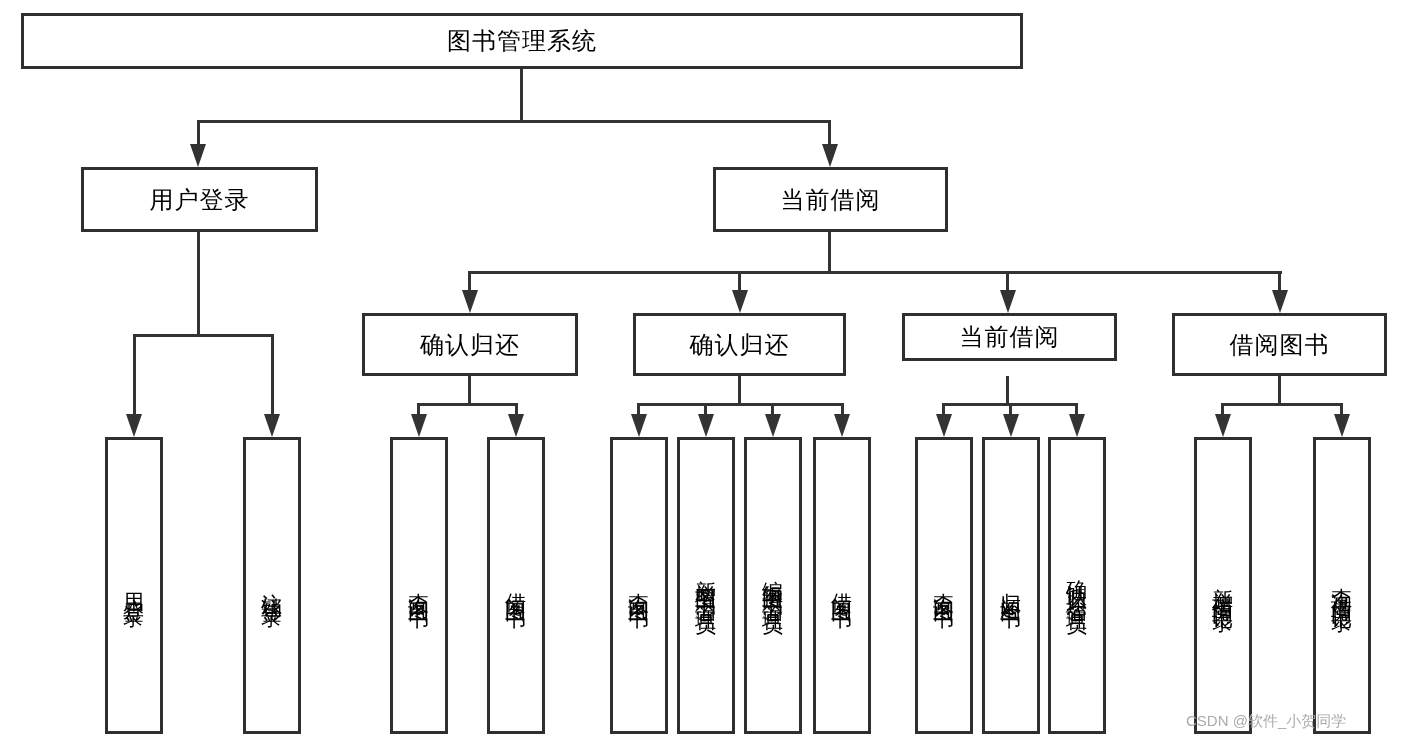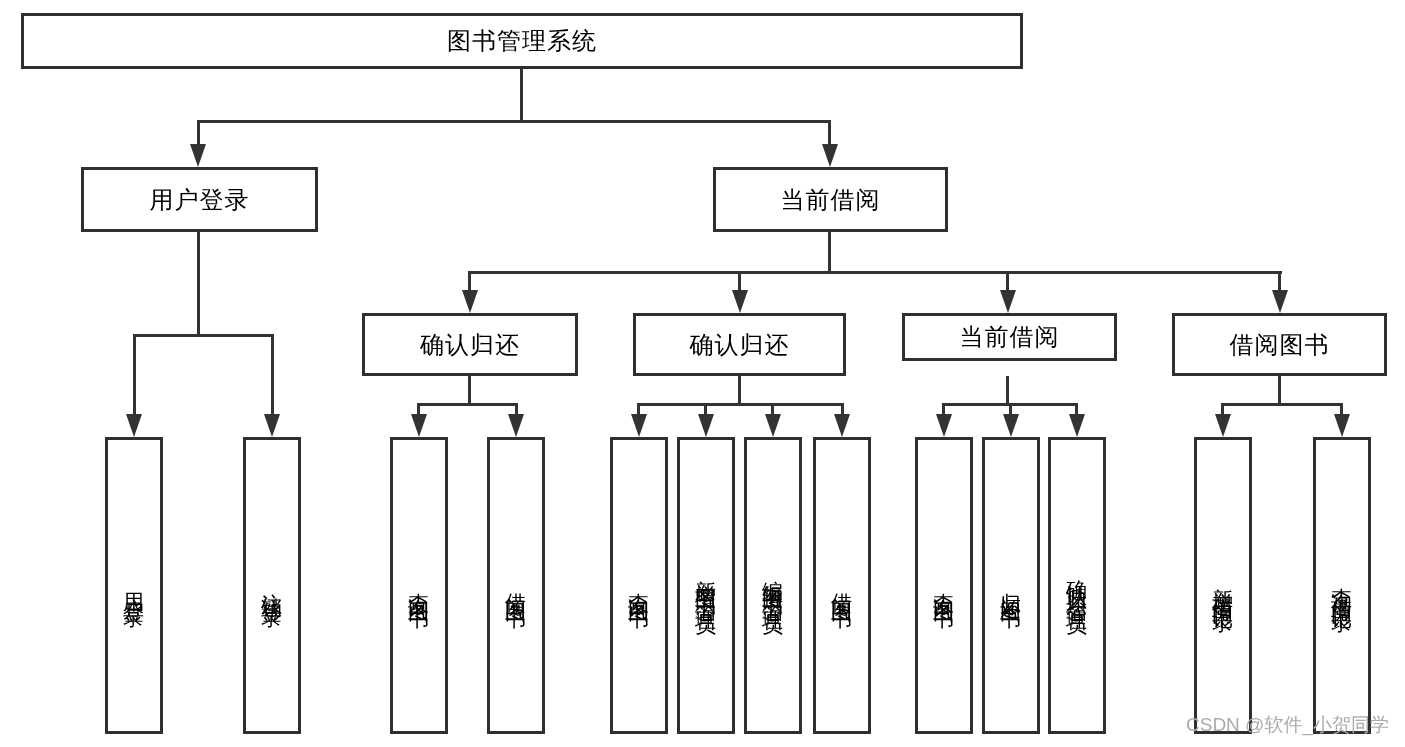--- a/index.html
+++ b/index.html
@@ -24,21 +24,21 @@
   }
   .vline{position:absolute;width:3px;background:#333333;}
   .hline{position:absolute;height:3px;background:#333333;}
   .arrow{
     position:absolute;width:0;height:0;
     border-left:8px solid transparent;border-right:8px solid transparent;
     border-top:23px solid #333333;
   }
   #watermark{
     position:absolute;left:1186px;top:712px;
-    font-size:19px;color:#ababab;white-space:nowrap;z-index:5;
+    font-size:15px;color:#ababab;white-space:nowrap;z-index:5;
   }
 </style>
 </head>
 <body>
 
 <div id="stage">
 
   <div class="box hbox" style="left:21px;top:13px;width:1002px;height:56px;">
     <span>图书管理系统</span>
   </div>

